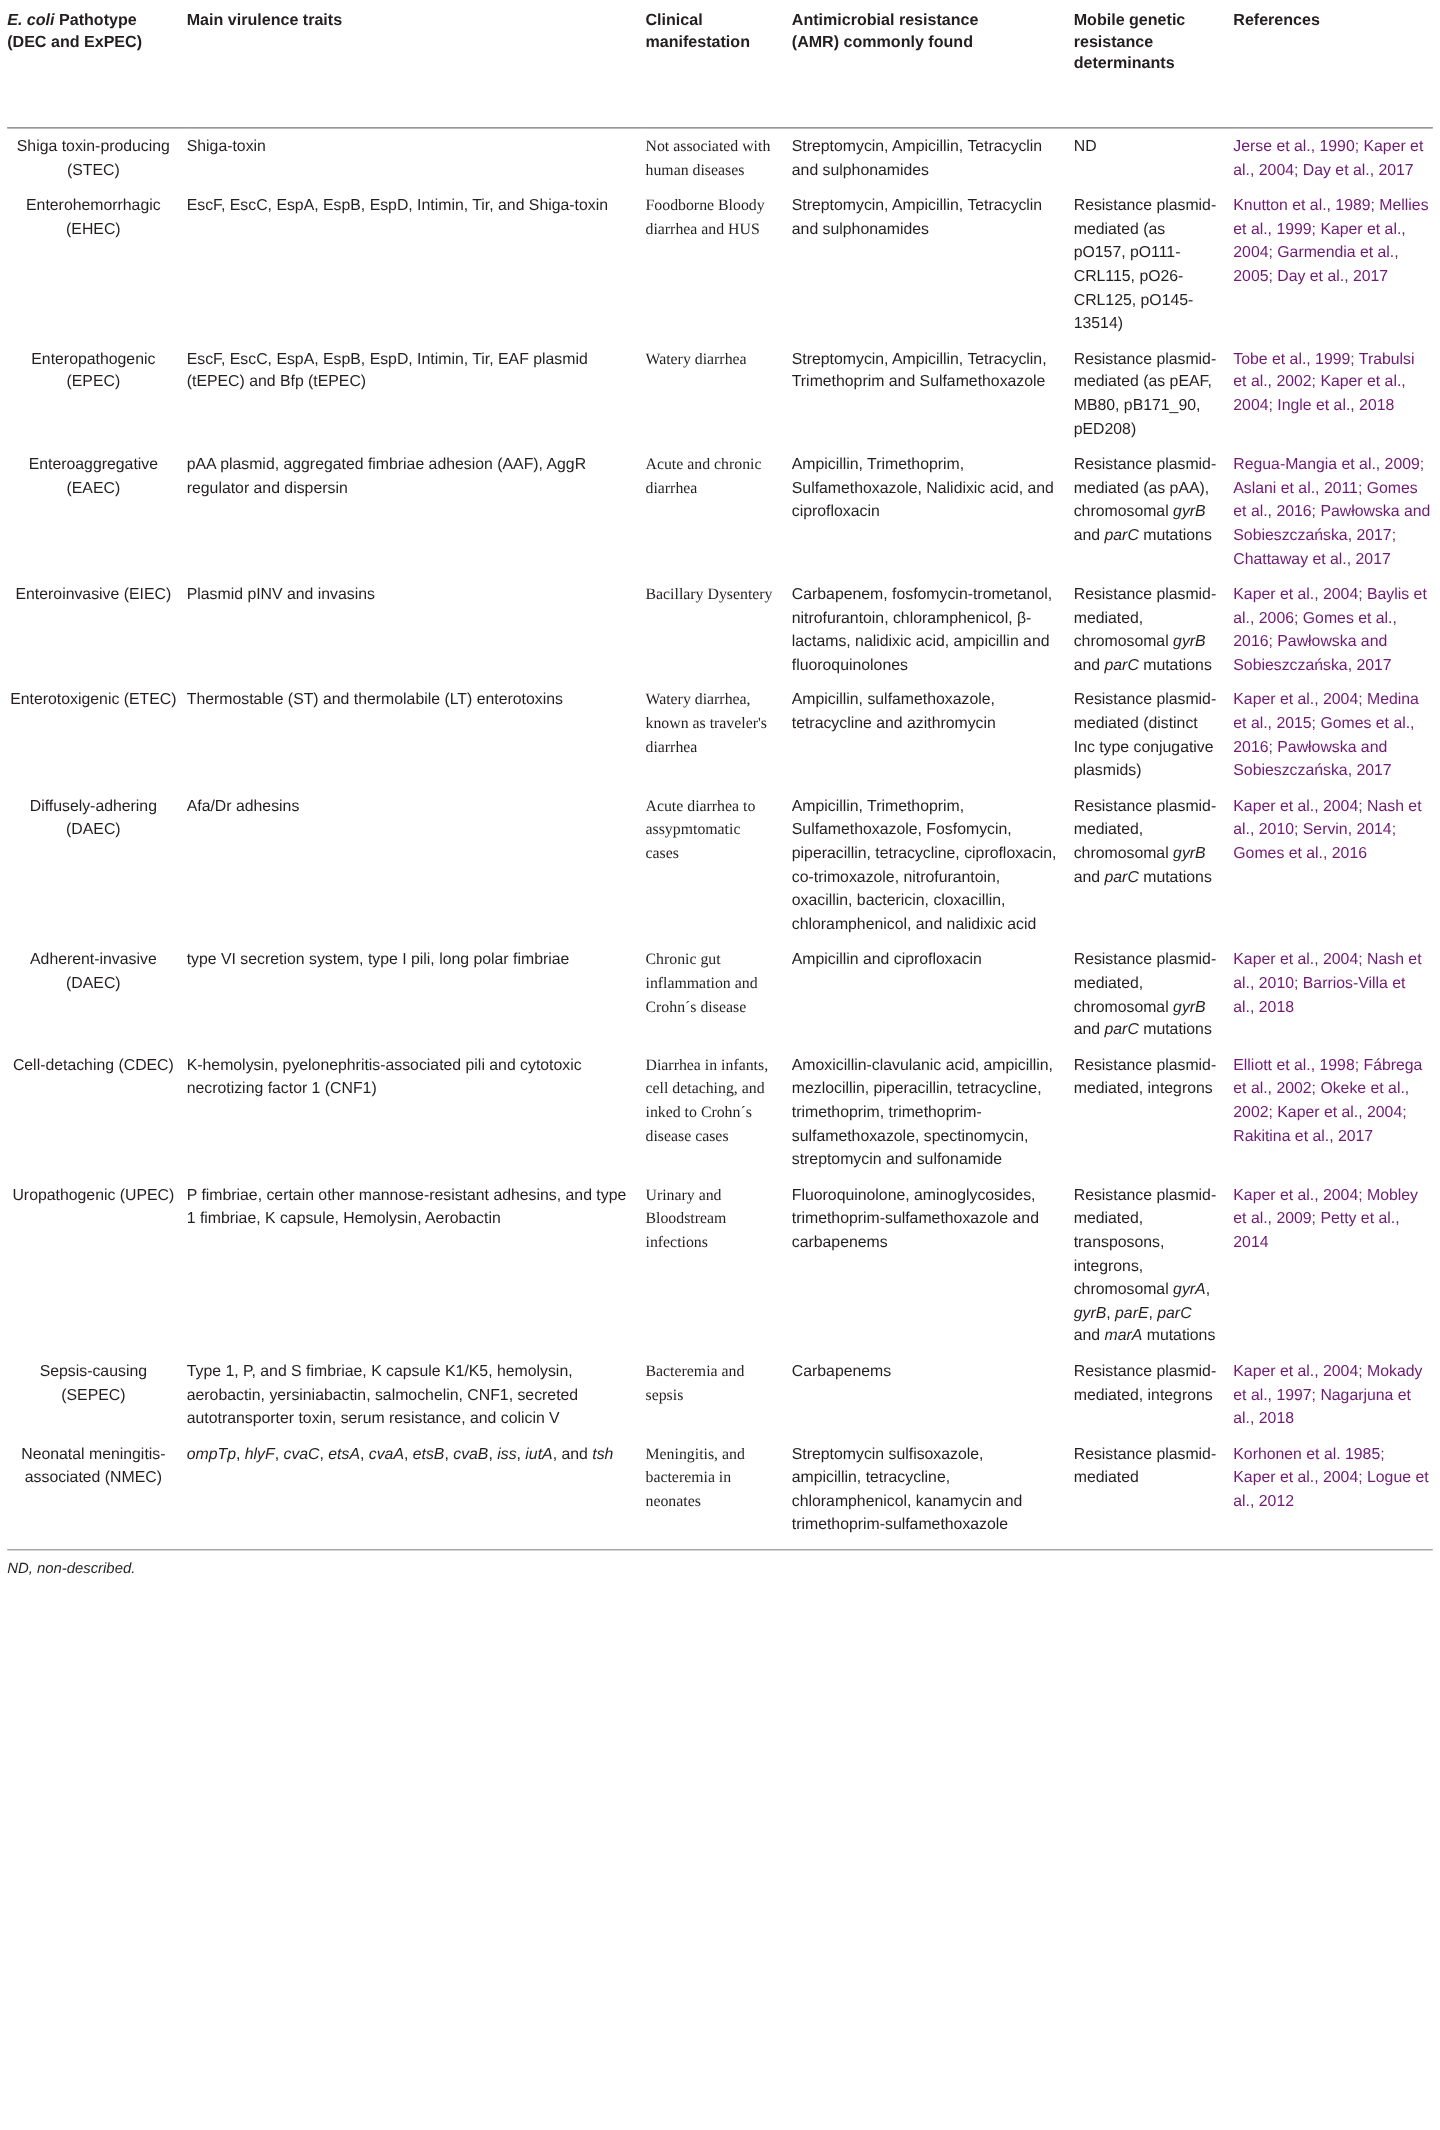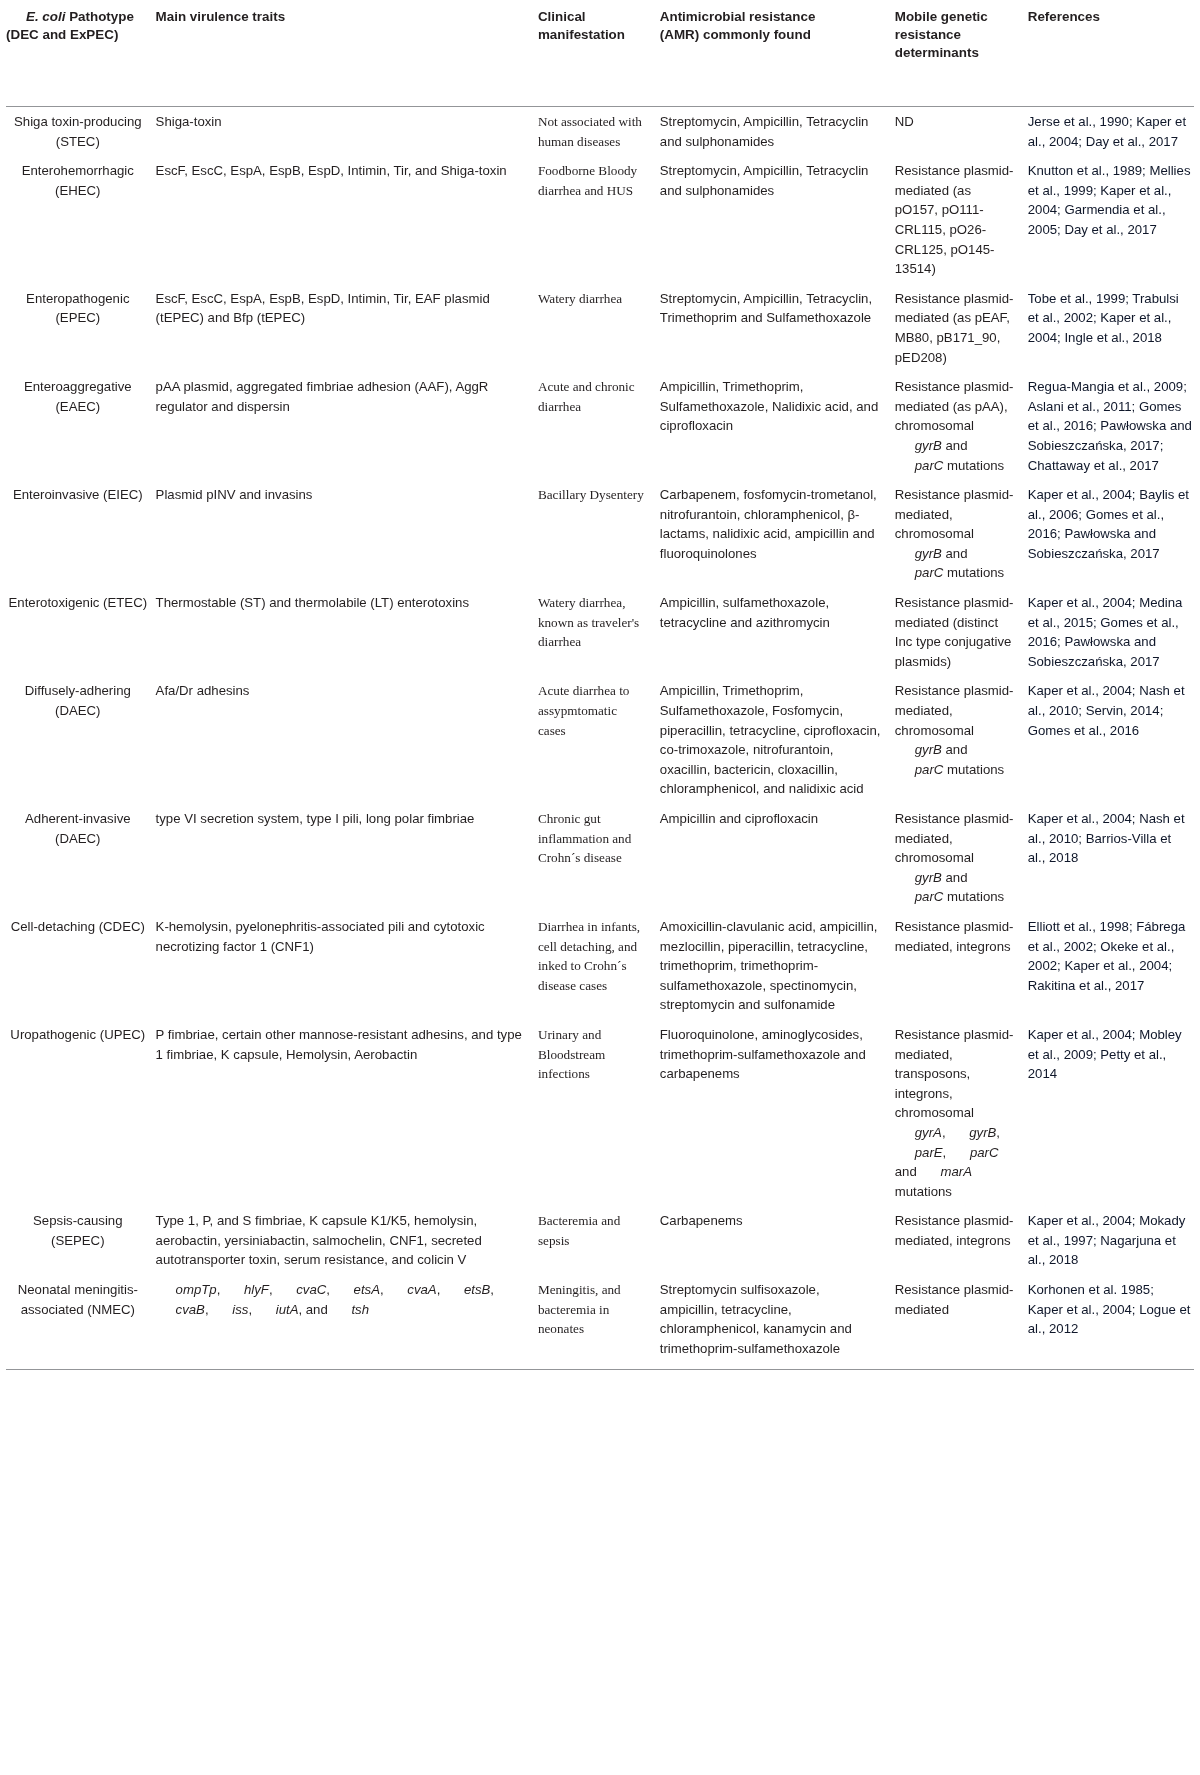--- a/index.html
+++ b/index.html
@@ -66,42 +66,42 @@
   tbody td {
     vertical-align: top;
     padding: 5px 10px 5px 0;
     font-size: 13.2px;
     line-height: 19.6px;
     color: #231f20;
     word-wrap: break-word;
     overflow-wrap: break-word;
   }
   tbody td.refs {
-    color: #0f172a;
+    color: #701a75;
     padding-right: 2px;
   }
   tbody td.pathotype {
     padding-right: 6px;
     text-align: center;
   }
   tbody td.virulence {
     padding-right: 14px;
   }
   tbody td.clinical {
     padding-right: 12px;
     font-family: Liberation Serif, serif;
   }
   tbody td.amr {
     padding-right: 14px;
   }
   tbody td.mge {
     padding-right: 10px;
   }
 
-  i, em { font-style: italic; margin-left: 20px; }
+  i, em { font-style: italic; }
 
   .footnote-rule {
     border-top: 1.6px solid #939598;
     margin-top: 6px;
     width: 1188px;
   }
   .footnote {
     font-size: 12.4px;
     font-style: italic;
     color: #231f20;
@@ -245,14 +245,15 @@
           <td class="virulence"><i>ompTp</i>, <i>hlyF</i>, <i>cvaC</i>, <i>etsA</i>, <i>cvaA</i>, <i>etsB</i>, <i>cvaB</i>, <i>iss</i>, <i>iutA</i>, and <i>tsh</i></td>
           <td class="clinical">Meningitis, and bacteremia in neonates</td>
           <td class="amr">Streptomycin sulfisoxazole, ampicillin, tetracycline, chloramphenicol, kanamycin and trimethoprim-sulfamethoxazole</td>
           <td class="mge">Resistance plasmid-mediated</td>
           <td class="refs">Korhonen et al. 1985; Kaper et al., 2004; Logue et al., 2012</td>
         </tr>
       </tbody>
   </table>
 
   <div class="footnote-rule"></div>
+  <div class="footnote">ND, non-described.</div>
 
 </div>
 
 </body></html>

